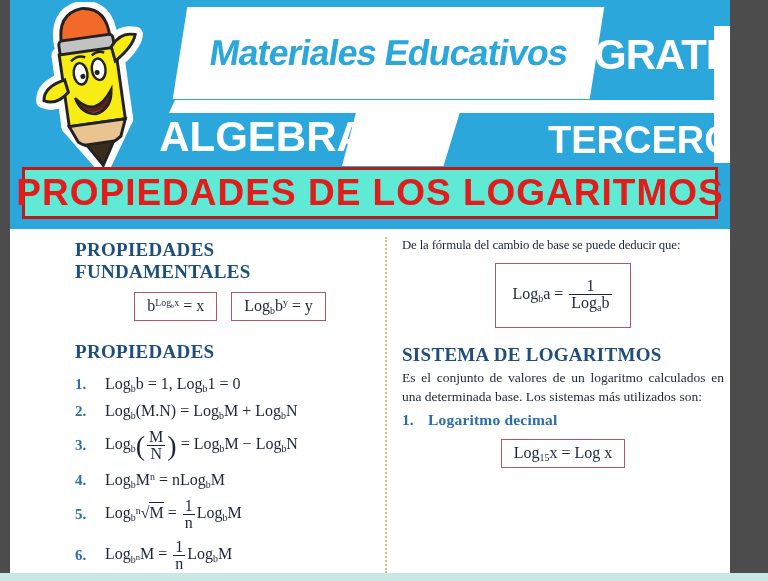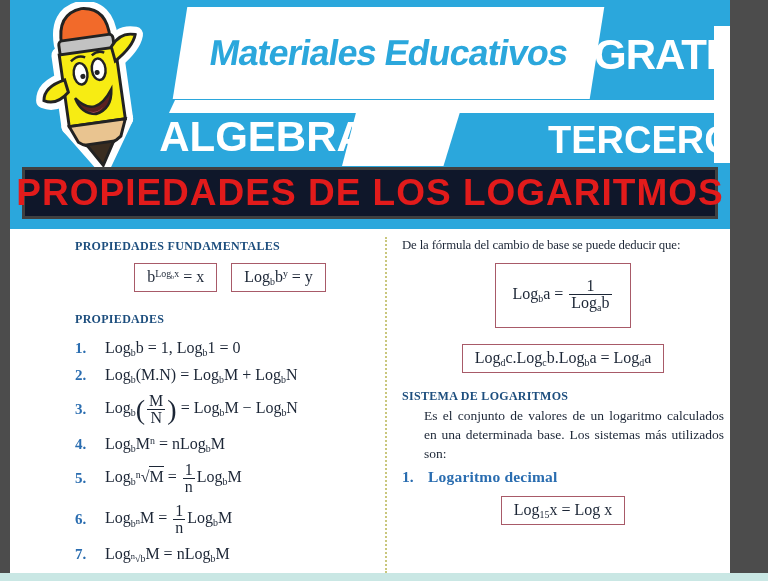--- a/index.html
+++ b/index.html
@@ -11,28 +11,28 @@
   .header { position:absolute; left:0; top:0; width:720px; height:229px; background:#2ba7dc; }
   .mascot { position:absolute; left:6px; top:2px; width:152px; height:166px; }
   .banner { position:absolute; left:170px; top:7px; width:417px; height:92px; background:#fff; transform:skewX(-9deg); display:flex; align-items:center; justify-content:center; }
   .banner-text { font-family:"Liberation Sans", sans-serif; font-weight:bold; font-size:36px; color:#2ba7dc; letter-spacing:-1px; white-space:nowrap; }
   .gratis { position:absolute; left:584px; top:26px; width:140px; height:58px; line-height:58px; text-align:center; font-family:"Liberation Sans", sans-serif; font-weight:bold; font-size:42px; color:#fff; letter-spacing:-1px; }
   .white-bar { position:absolute; left:162px; top:100px; width:551px; height:13px; background:#fff; transform:skewX(-25deg); }
   .subject { position:absolute; left:148px; top:110px; width:210px; height:54px; line-height:54px; text-align:center; font-family:"Liberation Sans", sans-serif; font-weight:bold; font-size:42px; color:#fff; }
   .mid-trapezoid { position:absolute; left:332px; top:112px; width:118px; height:54px; background:#fff; clip-path:polygon(12% 0, 100% 0, 86% 100%, 0 100%); }
   .grade { position:absolute; left:538px; top:116px; width:180px; height:48px; line-height:48px; text-align:center; font-family:"Liberation Sans", sans-serif; font-weight:bold; font-size:38px; color:#fff; }
   .right-white-bar { position:absolute; left:704px; top:26px; width:16px; height:137px; background:#fff; }
-  .title-box { position:absolute; left:12px; top:167px; width:696px; height:52px; background:#0f172a; border:3px solid #404040; display:flex; align-items:center; justify-content:center; }
+  .title-box { position:absolute; left:12px; top:167px; width:696px; height:52px; background:#5eead4; border:3px solid #b91c1c; display:flex; align-items:center; justify-content:center; }
   .title-text { font-family:"Liberation Sans", sans-serif; font-weight:bold; font-size:37px; letter-spacing:1px; color:#e21b1b; white-space:nowrap; }
 
   
   .content { position:absolute; left:0; top:229px; width:720px; height:344px; background:#fff; }
   .divider { position:absolute; left:375px; top:8px; height:336px; border-left:2px dotted #c9c77d; }
 
-  .heading { font-weight:bold; font-size:12px; color:#1d4e7e; letter-spacing:0.3px; }
+  .heading { font-weight:bold; font-size:19px; color:#1d4e7e; letter-spacing:0.3px; }
   .mathtxt { color:#1c2636; }
   sub { font-size:0.62em; vertical-align:-0.3em; letter-spacing:0; }
   sup { font-size:0.62em; vertical-align:0.5em; }
   sub sup { font-size:0.85em; vertical-align:0.4em; }
   .frac { display:inline-block; vertical-align:middle; text-align:center; line-height:1.02; margin:0 2px; }
   .frac .num { display:block; padding:0 2px; }
   .frac .den { display:block; border-top:1.4px solid #1c2636; padding:0 2px; }
   .bigp { font-size:1.75em; vertical-align:middle; line-height:0; font-weight:400; }
   .ovl { border-top:1.4px solid #1c2636; padding-top:1px; }
   .fbox { display:inline-block; border:1.6px solid #a85a68; background:#fff; padding:4px 12px; font-size:16px; color:#1c2636; }
@@ -42,21 +42,21 @@
   .props-heading { margin-top:4px; margin-bottom:12px; }
   .prop-item { display:flex; align-items:center; margin-bottom:8px; font-size:16px; }
   .prop-num { color:#2a6db0; font-weight:bold; width:30px; flex:0 0 30px; font-size:15px; }
   .prop-formula { white-space:nowrap; }
 
   .right-col { position:absolute; left:392px; top:9px; width:322px; }
   .intro { font-size:12.8px; letter-spacing:-0.15px; white-space:nowrap; color:#1c2636; }
   .cob-box-wrap { text-align:center; margin:10px 0 16px 0; }
   .cob-box { padding:14px 16px; }
   .chain-wrap { text-align:center; margin:8px 0 16px 0; }
-  .sys-text { font-size:13.5px; color:#1c2636; text-align:justify; line-height:1.4; margin-top:3px;margin-left:22px; }
+  .sys-text { font-size:13.5px; color:#1c2636; text-align:justify; line-height:1.4; margin-top:3px; }
   .dec-head-row { display:flex; margin-top:4px; font-size:15.5px; }
   .dec-num { color:#2a6db0; font-weight:bold; width:26px; flex:0 0 26px; }
   .dec-title { color:#2a6db0; font-weight:bold; letter-spacing:0.2px;font-family:Liberation Serif, serif; }
   .dec-text { font-size:13.5px; color:#1c2636; text-align:justify; line-height:1.45; margin:3px 0 0 26px; width:292px; }
   .dec-box-wrap { text-align:center; margin-top:10px; }
 
   .bottom-strip { position:absolute; left:0; top:573px; width:768px; height:8px; background:#c9e7e4; }
 </style>
 </head>
 <body>
@@ -158,23 +158,20 @@
       </div>
 
       <div class="right-col">
         <div class="intro">De la fórmula del cambio de base se puede deducir que:</div>
 
         <div class="cob-box-wrap">
           <span class="fbox cob-box">Log<sub>b</sub>a = <span class="frac"><span class="num">1</span><span class="den">Log<sub>a</sub>b</span></span></span>
         </div>
 
 
-        <div class="chain-wrap">
-          <span class="fbox">Log<sub>d</sub>c.Log<sub>c</sub>b.Log<sub>b</sub>a = Log<sub>d</sub>a</span>
-        </div>
 
         <div class="heading">SISTEMA DE LOGARITMOS</div>
         <div class="sys-text">Es el conjunto de valores de un logaritmo calculados en una determinada base. Los sistemas más utilizados son:</div>
 
         <div class="dec-head-row">
           <span class="dec-num">1.</span>
           <span class="dec-title">Logaritmo decimal</span>
         </div>
 
         <div class="dec-box-wrap">

